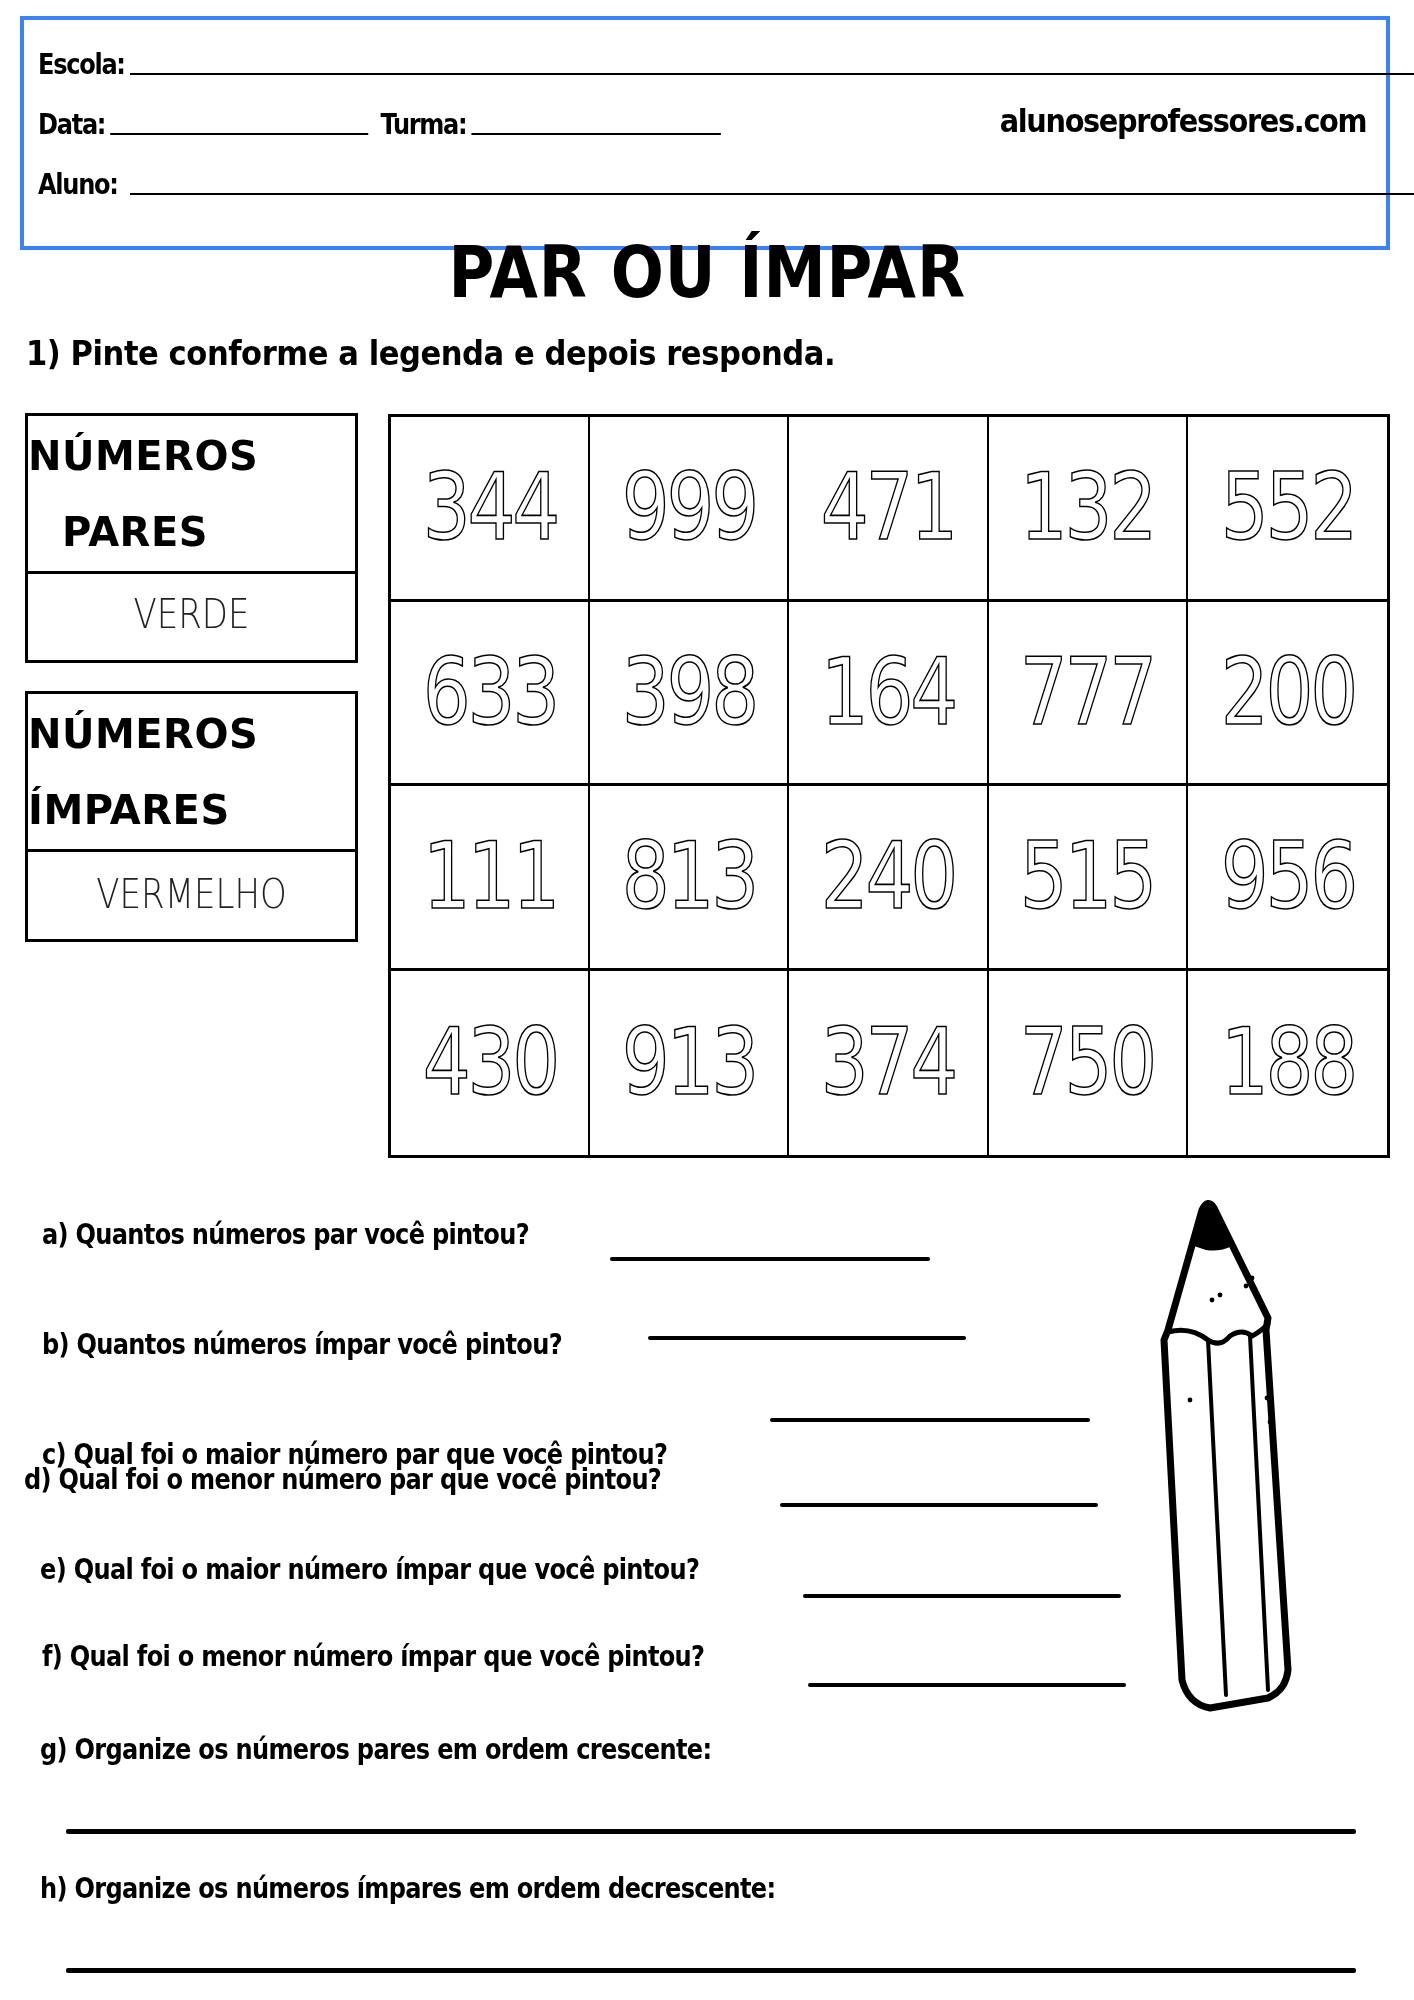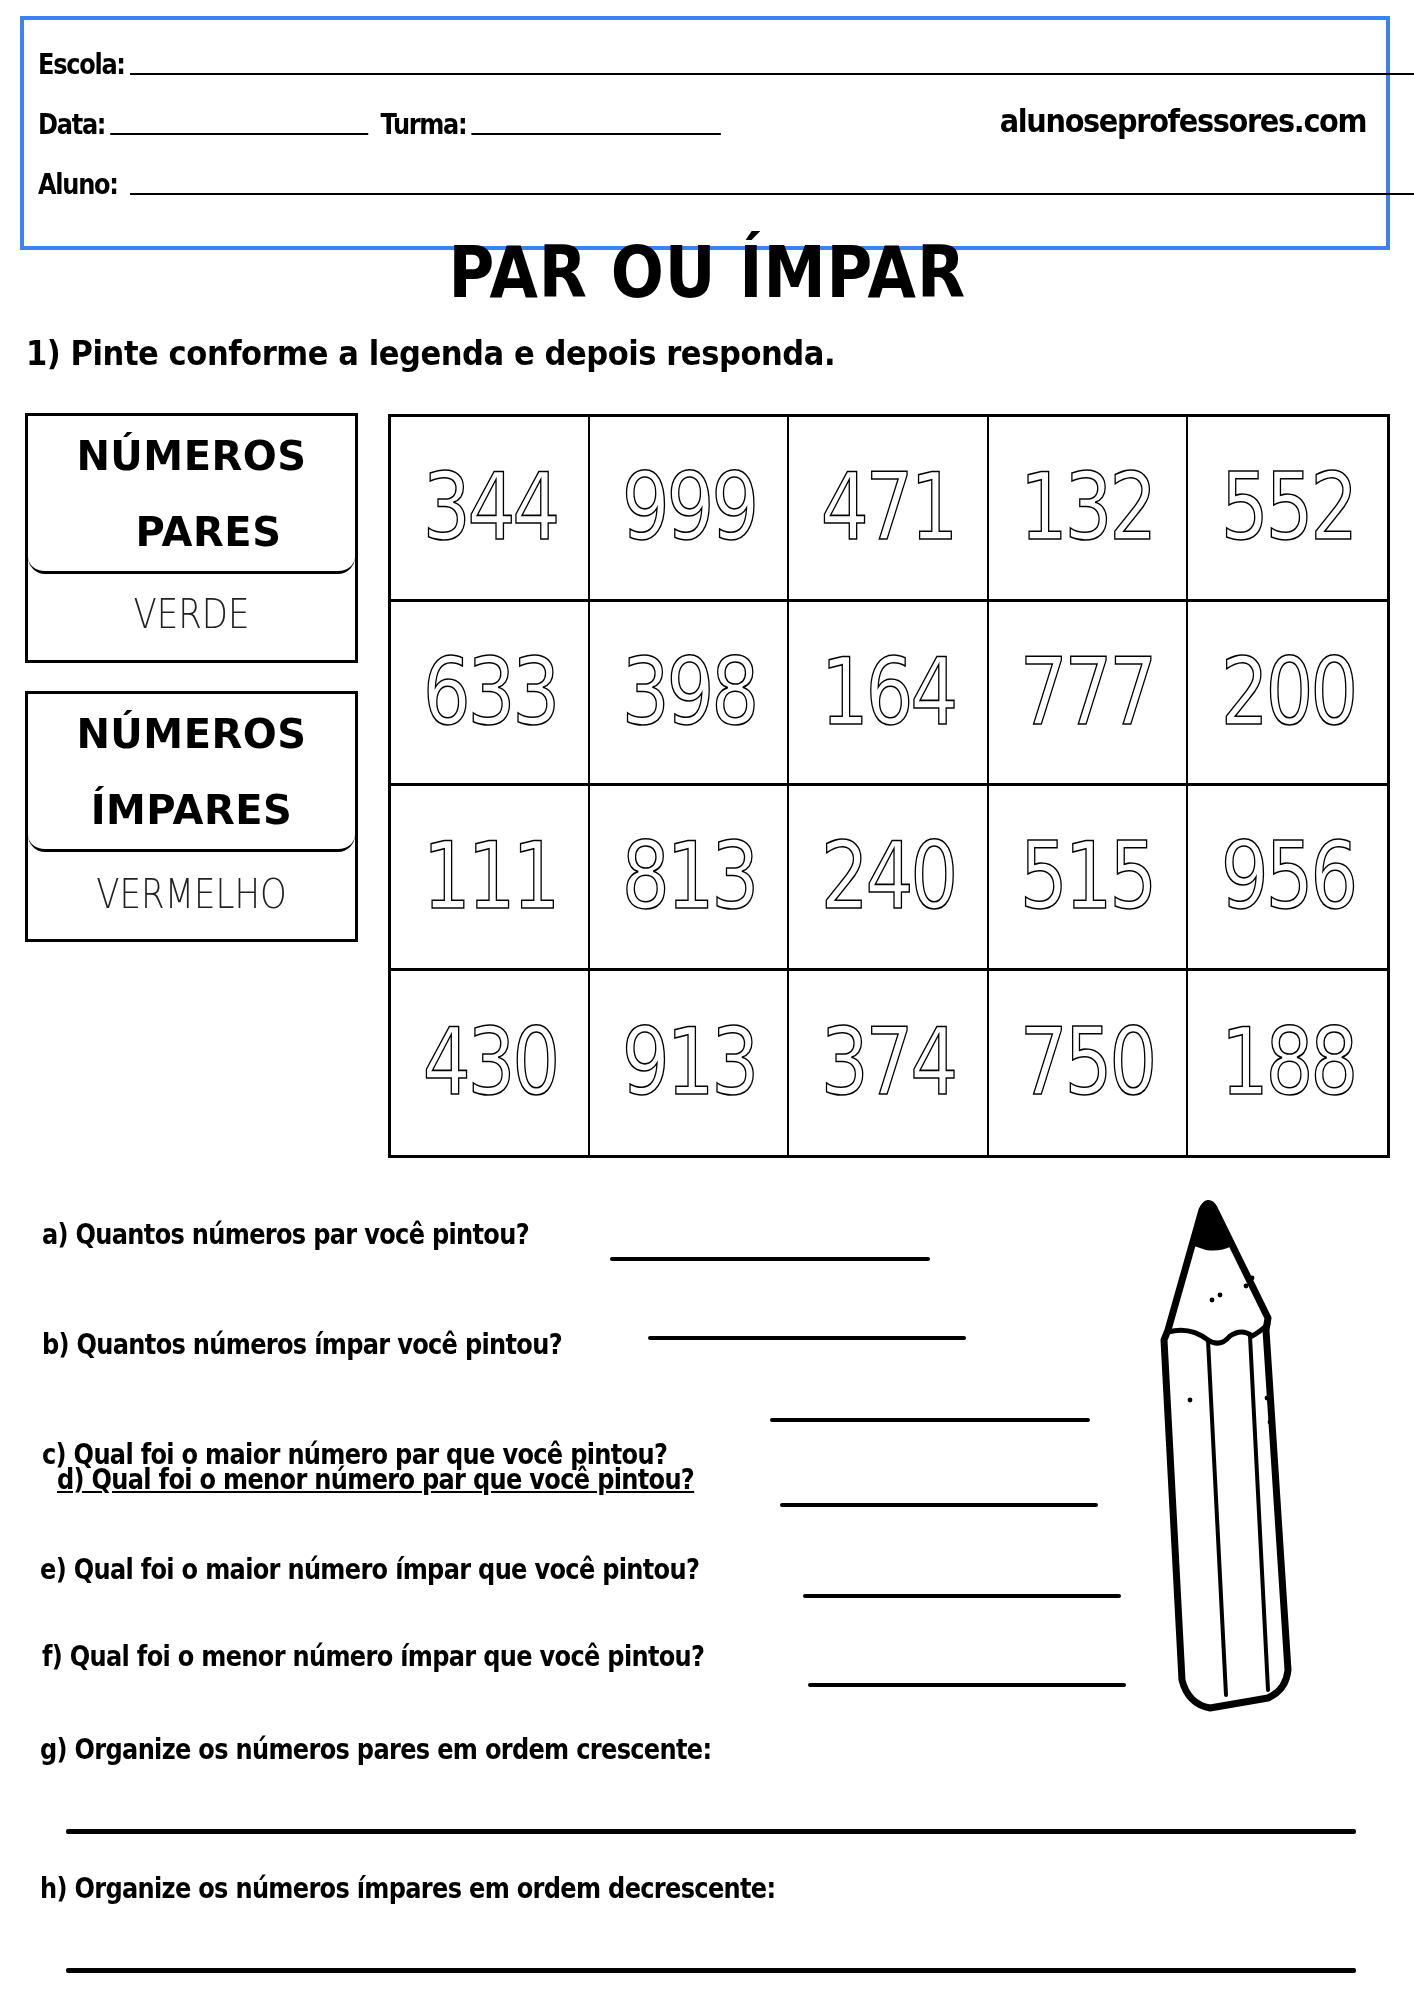--- a/index.html
+++ b/index.html
@@ -12,21 +12,21 @@
     .site { font-family: "DejaVu Sans", sans-serif; font-weight: bold; font-size: 32px; letter-spacing: -1.5px; position: absolute; right: 20px; top: 82px; transform: scaleX(0.9); transform-origin: right center; }
 
     
     .title { position: absolute; left: 0; width: 1414px; top: 233px; text-align: center; font-family: "DejaVu Sans", sans-serif; font-weight: bold; font-size: 68px; letter-spacing: 1px; transform: scaleY(1.05); }
     .title span { display: inline-block; transform: scaleX(0.92); }
 
     .instr { position: absolute; left: 26px; top: 333px; font-family: "DejaVu Sans", sans-serif; font-weight: bold; font-size: 34px; letter-spacing: -0.5px; transform: scaleX(0.9); transform-origin: left center; white-space: nowrap; }
 
     
     .legend { position: absolute; left: 25px; width: 333px; border: 3px solid #000; box-sizing: border-box; background: #fff; }
-    .legend .lhead { border-bottom: 3px solid #000; text-align: center; font-family: "DejaVu Sans", sans-serif; font-weight: bold; font-size: 40px; line-height: 76px; letter-spacing: 0.5px; border-radius: 17px; }
+    .legend .lhead { border-bottom: 3px solid #000; text-align: left; font-family: "DejaVu Sans", sans-serif; font-weight: bold; font-size: 40px; line-height: 76px; letter-spacing: 0.5px; }
     .legend .lcolor { text-align: center; font-family: "DejaVu Sans", sans-serif; font-weight: 200; font-size: 40px; color: #222; letter-spacing: 0px; transform: scaleX(0.85); }
     .legend-pares { top: 413px; height: 250px; }
     .legend-pares .lhead { height: 158px; padding-top: 2px; box-sizing: border-box; }
     .legend-pares .lcolor { line-height: 80px; }
     .legend-impares { top: 691px; height: 251px; }
     .legend-impares .lhead { height: 158px; padding-top: 2px; box-sizing: border-box; }
     .legend-impares .lcolor { line-height: 84px; }
 
     
     .grid { position: absolute; left: 388px; top: 414px; width: 1002px; height: 744px; border: 3px solid #000; box-sizing: border-box; display: grid; grid-template-columns: repeat(5, 1fr); grid-template-rows: repeat(4, 1fr); text-align: right; }
@@ -158,21 +158,21 @@
 <div class="q" style="left:42px; top:1296px;margin-top:32px;">
     <span class="qt">b) Quantos números ímpar você pintou?</span>
   </div>
 <div class="ans" style="left:648px; top:1336px; width:318px;"></div>
 
 <div class="q" style="left:42px; top:1438px;">
     <span class="qt">c) Qual foi o maior número par que você pintou?</span>
   </div>
 <div class="ans" style="left:770px; top:1418px; width:320px;"></div>
 
-<div class="q" style="left:57px; top:1463px;text-decoration:underline;">
+<div class="q" style="left:24px; top:1463px;">
     <span class="qt">d) Qual foi o menor número par que você pintou?</span>
   </div>
 <div class="ans" style="left:780px; top:1503px; width:318px;"></div>
 
 <div class="q" style="left:40px; top:1553px;">
     <span class="qt">e) Qual foi o maior número ímpar que você pintou?</span>
   </div>
 <div class="ans" style="left:803px; top:1594px; width:318px;"></div>
 
 <div class="q" style="left:42px; top:1640px;justify-content:flex-end;">

